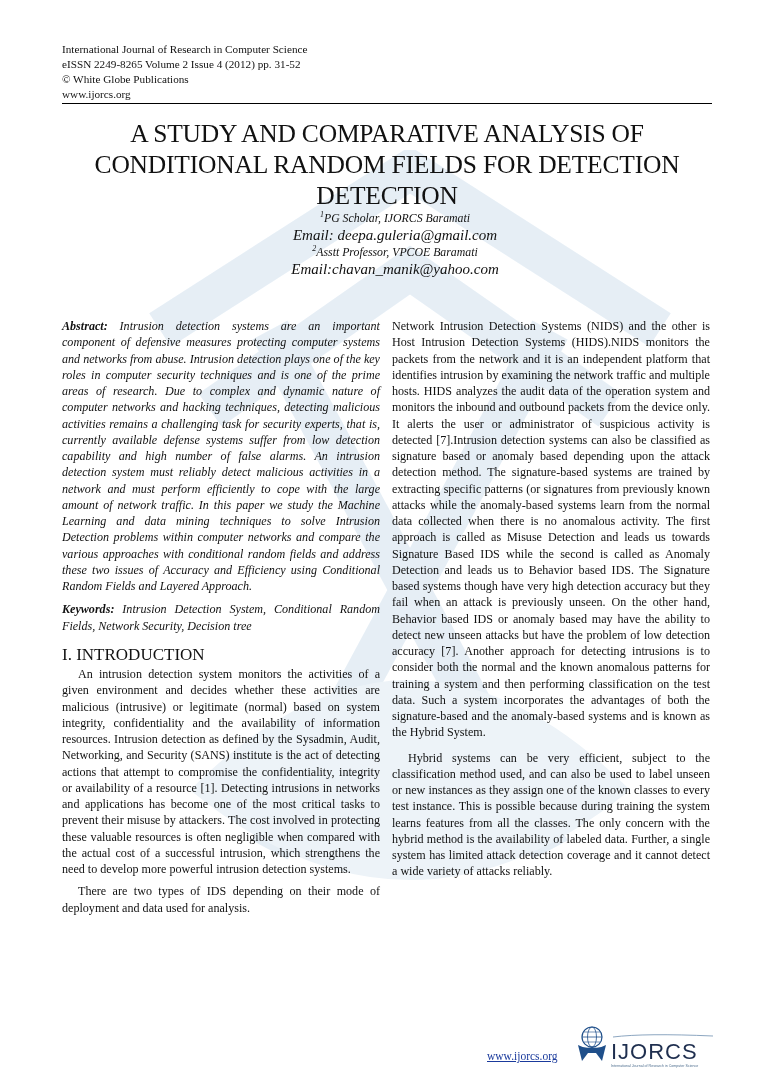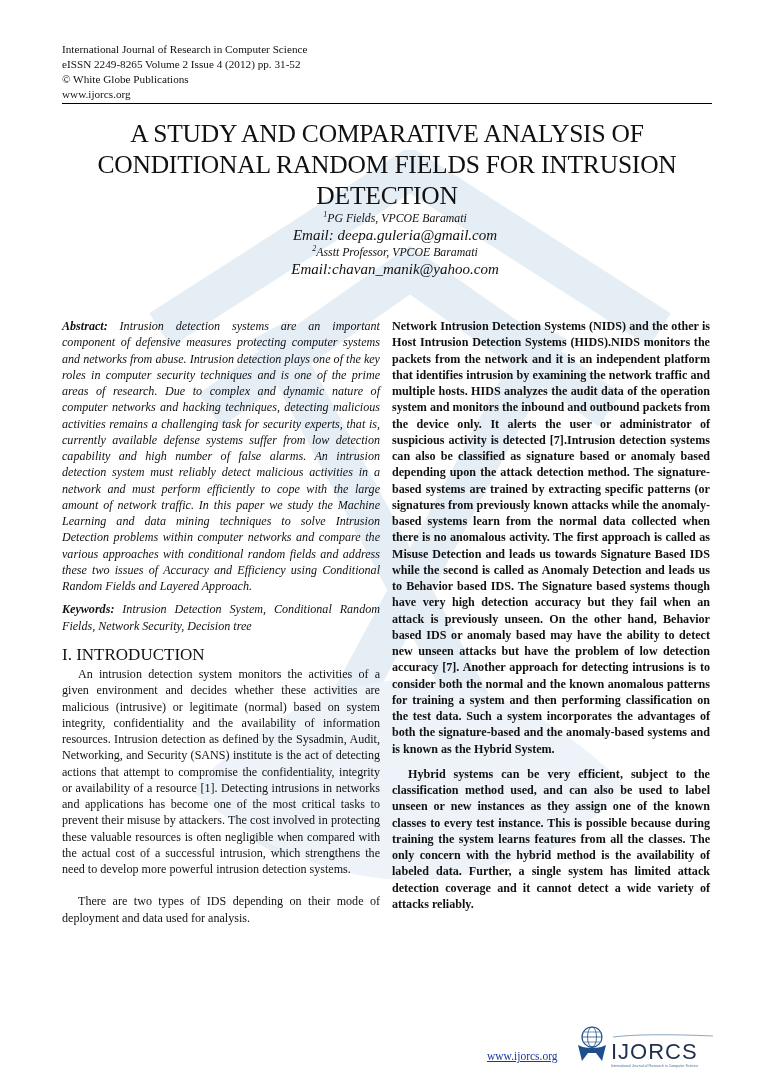--- a/index.html
+++ b/index.html
@@ -7,27 +7,27 @@
   .watermark { position: absolute; left: 130px; top: 150px; width: 560px; height: 820px; pointer-events: none; z-index: 0; }
   .page { position: absolute; left: 0; top: 0; width: 764px; height: 1087px; z-index: 1; }
   .header { position: absolute; left: 62px; top: 42px; width: 650px; font-size: 11.2px; line-height: 15px; }
   .header-rule { position: absolute; left: 62px; top: 103px; width: 650px; height: 0; border-top: 1px solid #000; }
   .title { position: absolute; left: 62px; top: 118px; width: 650px; text-align: center; font-size: 25.5px; line-height: 31px; letter-spacing: -0.2px; }
   .authors { position: absolute; left: 270px; top: 210px; width: 250px; text-align: center; font-size: 12px; line-height: 18px; }
   .authors .aff { font-style: italic; font-size: 11.8px; line-height: 17px; }
   .authors .email { font-style: italic; font-size: 15px; line-height: 17px; }
   .col { position: absolute; top: 318px; width: 318px; font-size: 12.1px; line-height: 16.25px; text-align: justify; }
   .col.left { left: 62px; }
-  .col.right { left: 392px; font-weight: bold; }
+  .col.right { left: 392px; }
   .abstract { font-style: italic; }
   .abstract b, .keywords b { font-style: italic; font-weight: bold; margin-top: 12px; }
   .keywords { font-style: italic; margin-top: 7px; }
   .section-heading { text-align: left; margin: 13px 0 3px 0; font-size: 17px; }
   .para { text-indent: 16px; margin: 0; }
-  .para.gap { margin-top: 16px; }
+  .para.gap { margin-top: 6px; }
   .para.noindent { text-indent: 0; }
   sup { font-size: 8px; line-height: 0; }
   .footer-link { position: absolute; left: 487px; top: 1050px; font-size: 11.5px; color: #1a3a9c; text-decoration: underline; }
   .logo { position: absolute; left: 575px; top: 1023px; width: 140px; height: 48px; }
 </style>
 </head>
 <body>
 
 <svg class="watermark" viewBox="0 0 560 820" xmlns="http://www.w3.org/2000/svg">
   <g fill="none" stroke="#e4edf5" stroke-width="40" opacity="0.9">
@@ -44,26 +44,26 @@
   <div class="header">
     <div>International Journal of Research in Computer Science</div>
     <div>eISSN 2249-8265 Volume 2 Issue 4 (2012) pp. 31-52</div>
     <div>© White Globe Publications</div>
     <div>www.ijorcs.org</div>
   </div>
   <div class="header-rule"></div>
 
   <div class="title">
     <div>A STUDY AND COMPARATIVE ANALYSIS OF</div>
-    <div>CONDITIONAL RANDOM FIELDS FOR INTRUSION</div>
+    <div>CONDITIONAL RANDOM FIELDS FOR DETECTION</div>
     <div>DETECTION</div>
   </div>
 
   <div class="authors">
-    <div class="aff"><sup>1</sup><span>PG Fields, VPCOE Baramati</span></div>
+    <div class="aff"><sup>1</sup><span>PG Scholar, IJORCS Baramati</span></div>
     <div class="email">Email: deepa.guleria@gmail.com</div>
     <div class="aff"><sup>2</sup><span>Asstt Professor, VPCOE Baramati</span></div>
     <div class="email">Email:chavan_manik@yahoo.com</div>
   </div>
 
   <div class="col left">
     <p class="abstract" style="margin:0"><b>Abstract:</b><span> Intrusion detection systems are an important component of defensive measures protecting computer systems and networks from abuse. Intrusion detection plays one of the key roles in computer security techniques and is one of the prime areas of research. Due to complex and dynamic nature of computer networks and hacking techniques, detecting malicious activities remains a challenging task for security experts, that is, currently available defense systems suffer from low detection capability and high number of false alarms. An intrusion detection system must reliably detect malicious activities in a network and must perform efficiently to cope with the large amount of network traffic. In this paper we study the Machine Learning and data mining techniques to solve Intrusion Detection problems within computer networks and compare the various approaches with conditional random fields and address these two issues of Accuracy and Efficiency using Conditional Random Fields and Layered Approach.</span></p>
     <p class="keywords"><b>Keywords:</b><span> Intrusion Detection System, Conditional Random Fields, Network Security, Decision tree</span></p>
     <div class="section-heading">I.   INTRODUCTION</div>
     <p class="para">An intrusion detection system monitors the activities of a given environment and decides whether these activities are malicious (intrusive) or legitimate (normal) based on system integrity, confidentiality and the availability of information resources. Intrusion detection as defined by the Sysadmin, Audit, Networking, and Security (SANS) institute is the act of detecting actions that attempt to compromise the confidentiality, integrity or availability of a resource [1]. Detecting intrusions in networks and applications has become one of the most critical tasks to prevent their misuse by attackers. The cost involved in protecting these valuable resources is often negligible when compared with the actual cost of a successful intrusion, which strengthens the need to develop more powerful intrusion detection systems.</p>

